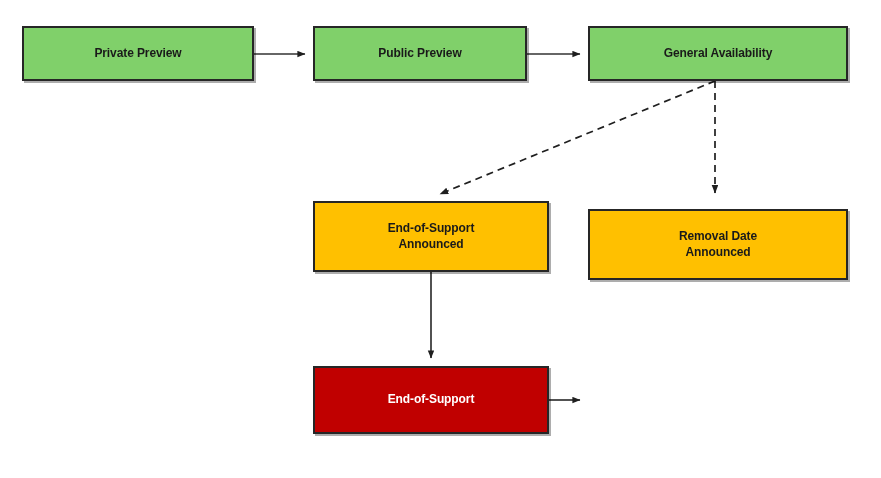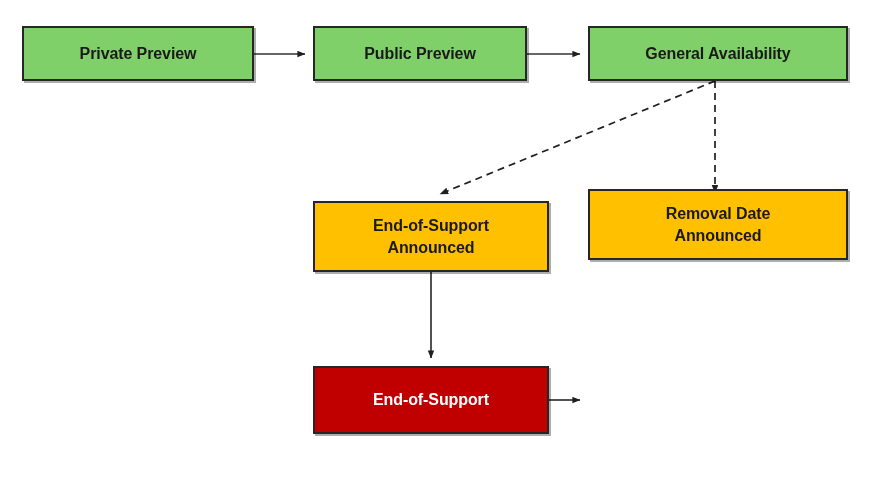--- a/index.html
+++ b/index.html
@@ -28,21 +28,21 @@
   }
   .node {
     position: absolute;
     box-sizing: border-box;
     border: 2px solid #262626;
     display: flex;
     align-items: center;
     justify-content: center;
     text-align: center;
     font-weight: bold;
-    font-size: 16px;
+    font-size: 12px;
     line-height: 1.32;
     letter-spacing: -0.1px;
     padding: 2px 6px;
     box-shadow: 2px 2px 0 rgba(0,0,0,0.32);
   }
   .node.stage-preview {
     background: #80D06A;
     color: #1a1a1a;
   }
   .node.stage-announced {
@@ -108,21 +108,21 @@
 
   <div class="node stage-preview" id="node-public-preview" style="left: 313px; top: 26px; width: 214px; height: 55px;">
     <span class="node-label">Public Preview</span>
   </div>
 
   <div class="node stage-announced" id="node-end-of-support-announced" style="left: 313px; top: 201px; width: 236px; height: 71px;">
     <span class="node-label">End-of-Support
 Announced</span>
   </div>
 
-  <div class="node stage-announced" id="node-removal-date-announced" style="left: 588px; top: 189px; width: 260px; height: 71px;">
+  <div class="node stage-announced" id="node-removal-date-announced" style="left: 588px; top: 209px; width: 260px; height: 71px;">
     <span class="node-label">Removal Date
 Announced</span>
   </div>
 
   <div class="node stage-terminal" id="node-end-of-support" style="left: 313px; top: 366px; width: 236px; height: 68px;">
     <span class="node-label">End-of-Support</span>
   </div>
 
 
 </div>

